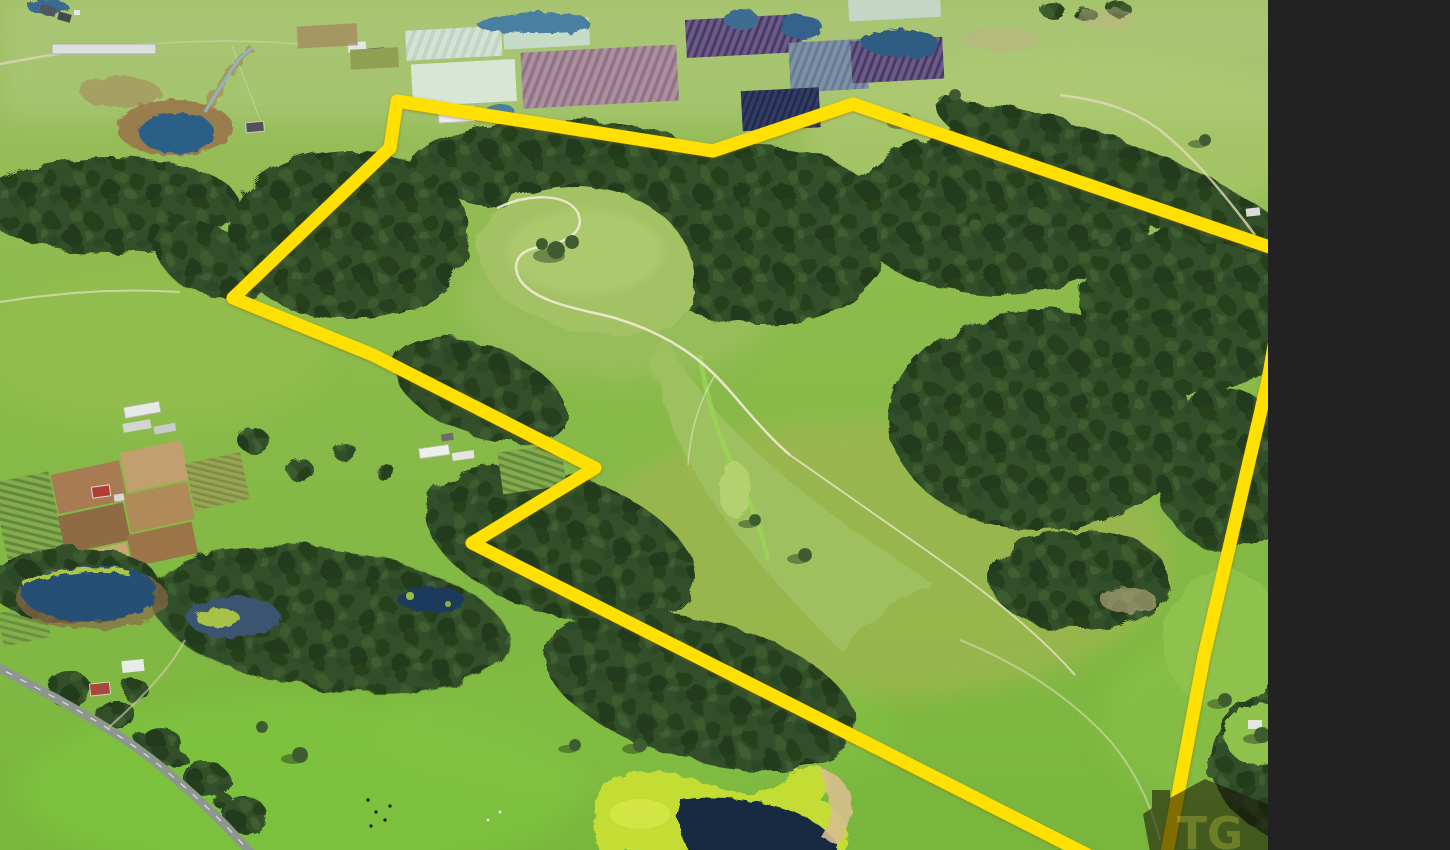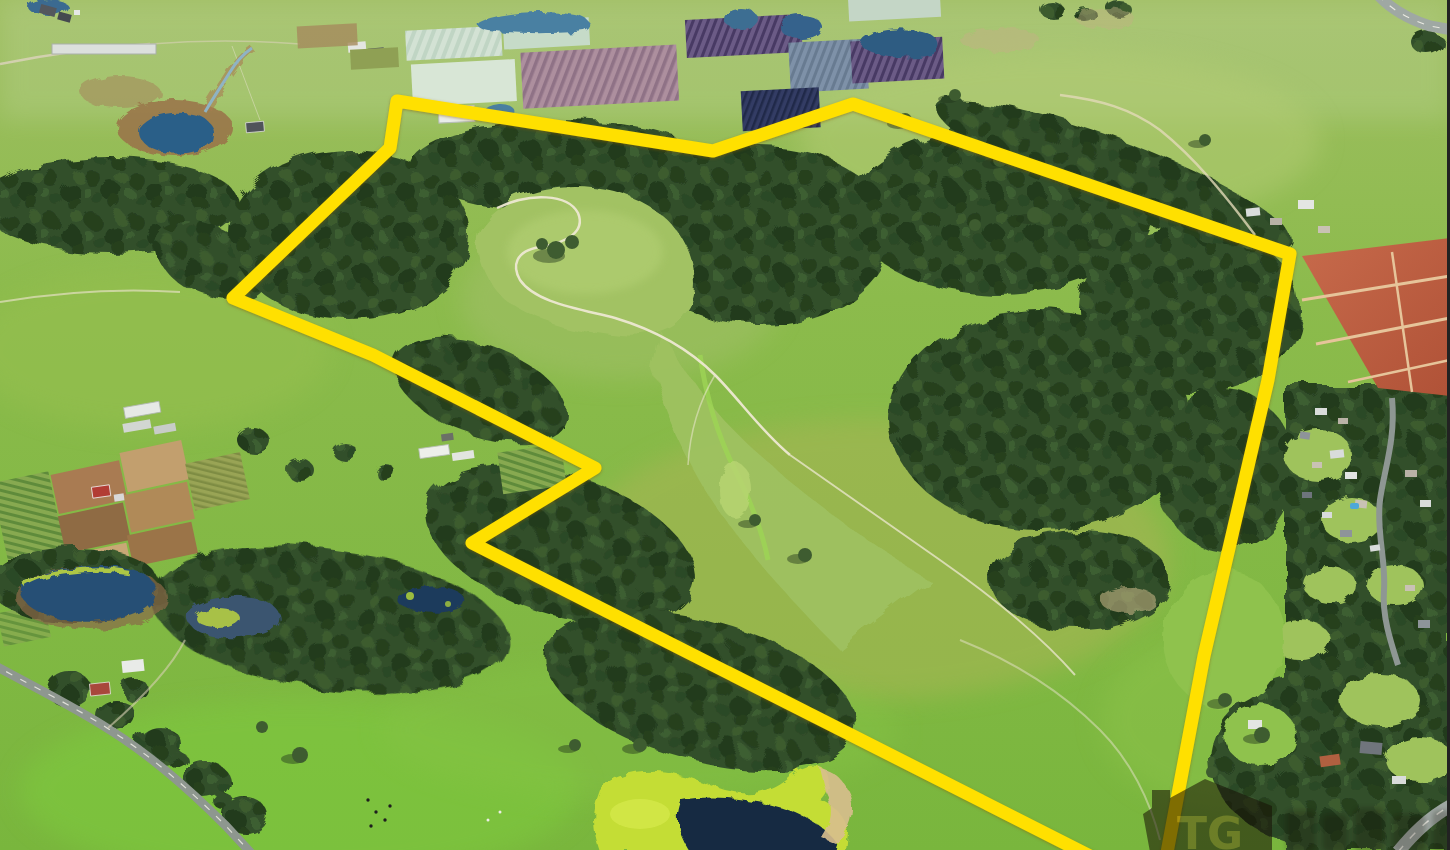--- a/index.html
+++ b/index.html
@@ -1,16 +1,16 @@
 <!DOCTYPE html>
 <html><head>
 <meta charset="utf-8">
 <style>
   html,body{margin:0;padding:0;background:#222;}
-  .stage{position:relative;width:1447px;height:850px;overflow:hidden;
+  .stage{position:relative;width:1268px;height:850px;overflow:hidden;
          font-family:"DejaVu Sans","Liberation Sans",sans-serif;}
   .stage svg{position:absolute;left:0;top:0;display:block;}
 </style>
 </head>
 <body>
 
 <div class="stage">
 <svg width="1450" height="850" viewBox="0 0 1450 850">
 <defs>
   <linearGradient id="baseG" x1="0" y1="0" x2="0" y2="1">

